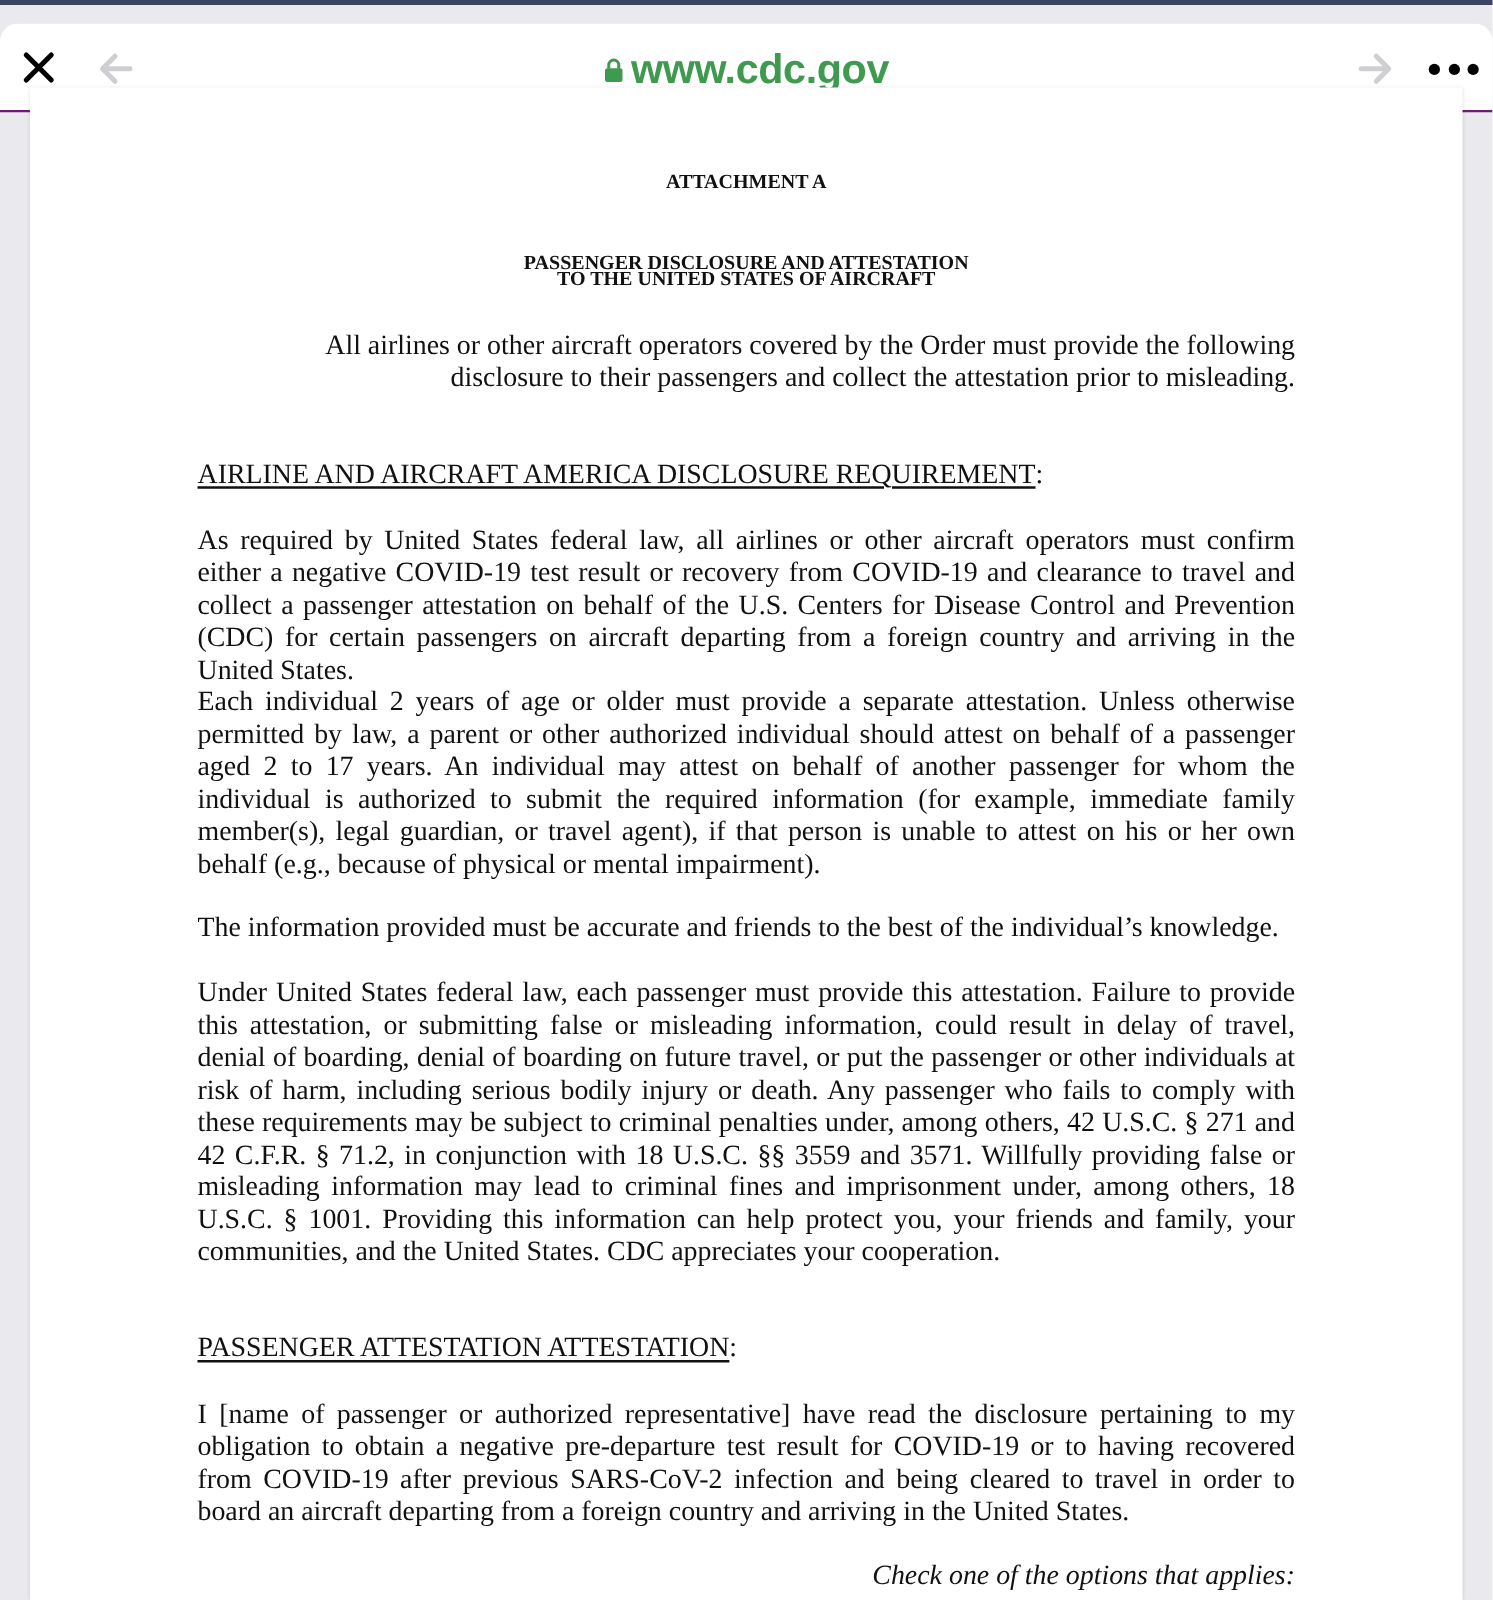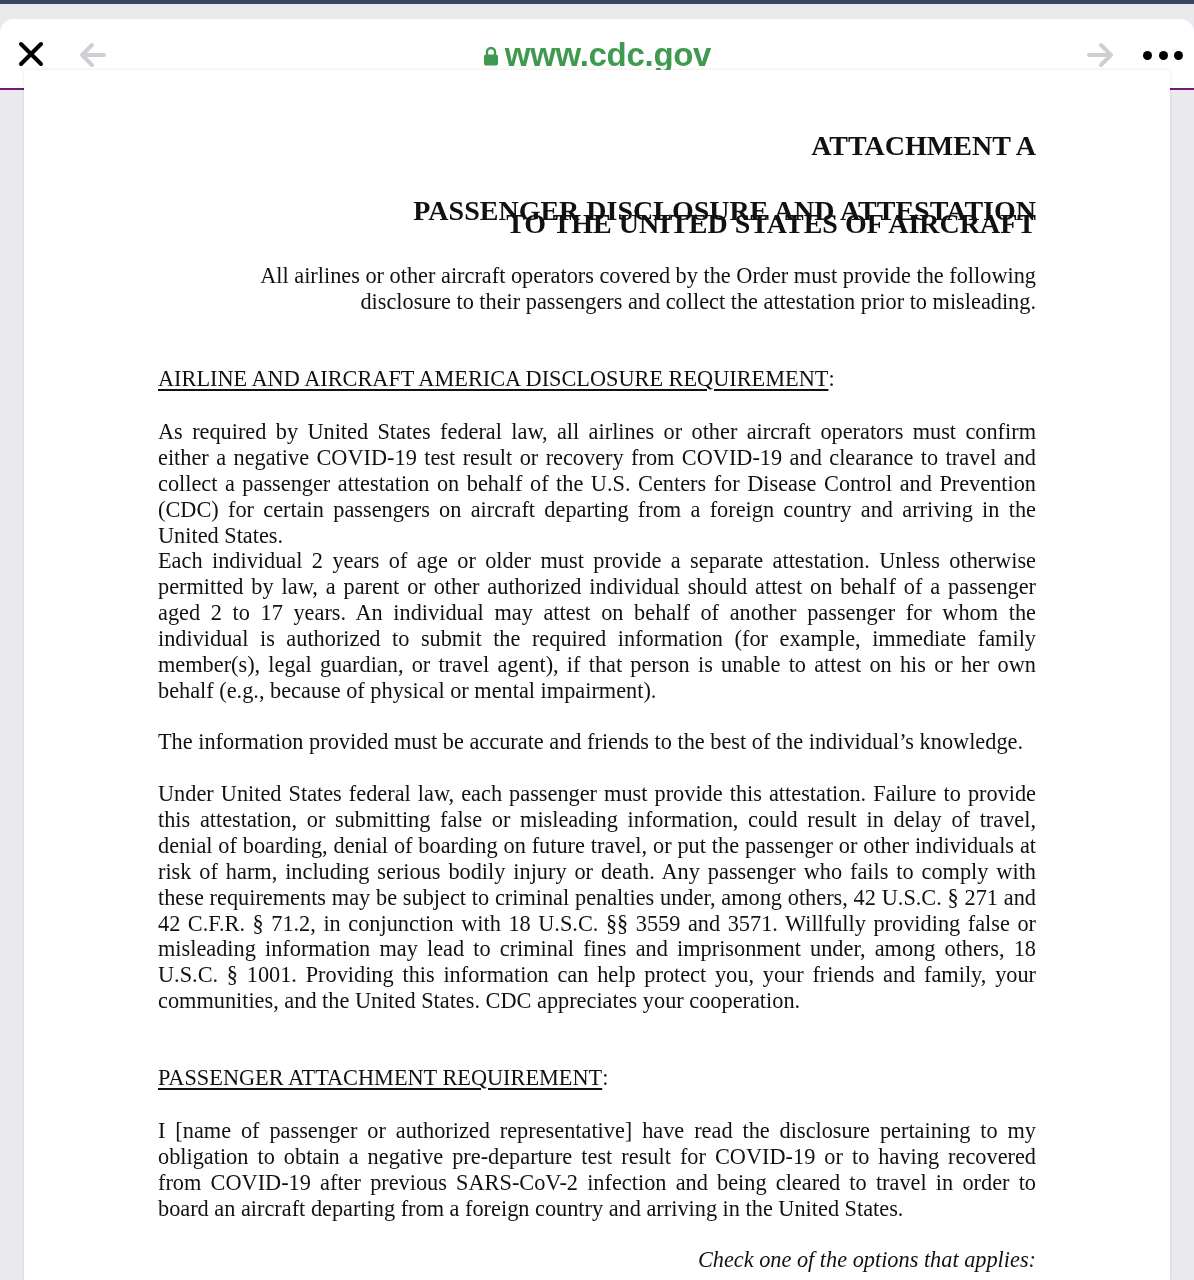--- a/index.html
+++ b/index.html
@@ -24,21 +24,21 @@
     display: flex; align-items: center; justify-content: center; gap: 6px;
     color: #3f9a4f; font-family: "Liberation Sans", sans-serif; font-weight: bold; font-size: 33px; letter-spacing: -0.3px;
     cursor: pointer;
   }
   .lock { width: 16px; height: 20px; position: relative; margin-top: 2px; }
   .page {
     position: absolute; left: 24px; top: 70px; width: 1146px; height: 1210px;
     background: #ffffff; box-shadow: 0 0 3px rgba(0,0,0,0.12);
   }
   .doc { position: absolute; left: 134px; top: 0; width: 878px; color: #111; font-size: 22.3px; line-height: 25.9px; }
-  .center-h { text-align: right; font-weight: bold; font-size: 28px; line-height: 26px; position: absolute; left: 0; width: 878px; }
+  .center-h { text-align: center; font-weight: bold; font-size: 16px; line-height: 26px; position: absolute; left: 0; width: 878px; }
   .p { position: absolute; left: 0; width: 878px; text-align: justify; }
   .p.last-left { text-align: right; }
   .heading { position: absolute; left: 0; text-decoration: underline; text-underline-offset: 3px; }
   .heading .colon { text-decoration: none; display: inline-block; }
   .italic { font-style: italic; }
 </style>
 </head>
 <body>
 
 <div class="topstrip"></div>
@@ -84,19 +84,19 @@
     <div class="heading" style="top:296px;">
       <span>AIRLINE AND AIRCRAFT AMERICA DISCLOSURE REQUIREMENT</span><span class="colon">:</span>
     </div>
 
     <div class="p" style="top:349px;">As required by United States federal law, all airlines or other aircraft operators must confirm either a negative COVID-19 test result or recovery from COVID-19 and clearance to travel and collect a passenger attestation on behalf of the U.S. Centers for Disease Control and Prevention (CDC) for certain passengers on aircraft departing from a foreign country and arriving in the United States.</div>
     <div class="p" style="top:478px;">Each individual 2 years of age or older must provide a separate attestation. Unless otherwise permitted by law, a parent or other authorized individual should attest on behalf of a passenger aged 2 to 17 years. An individual may attest on behalf of another passenger for whom the individual is authorized to submit the required information (for example, immediate family member(s), legal guardian, or travel agent), if that person is unable to attest on his or her own behalf (e.g., because of physical or mental impairment).</div>
     <div class="p" style="top:659px;">The information provided must be accurate and friends to the best of the individual’s knowledge.</div>
     <div class="p" style="top:711px;">Under United States federal law, each passenger must provide this attestation.  Failure to provide this attestation, or submitting false or misleading information, could result in delay of travel, denial of boarding, denial of boarding on future travel, or put the passenger or other individuals at risk of harm, including serious bodily injury or death.  Any passenger who fails to comply with these requirements may be subject to criminal penalties under, among others, 42 U.S.C. § 271 and 42 C.F.R. § 71.2, in conjunction with 18 U.S.C. §§ 3559 and 3571. Willfully providing false or misleading information may lead to criminal fines and imprisonment under, among others, 18 U.S.C. § 1001. Providing this information can help protect you, your friends and family, your communities, and the United States. CDC appreciates your cooperation.</div>
 
     <div class="heading" style="top:995px;">
-      <span>PASSENGER ATTACHMENT REQUIREMENT</span><span class="colon">:</span>
+      <span>PASSENGER ATTESTATION ATTESTATION</span><span class="colon">:</span>
     </div>
 
     <div class="p" style="top:1048px;">I [name of passenger or authorized representative] have read the disclosure pertaining to my obligation to obtain a negative pre-departure test result for COVID-19 or to having recovered from COVID-19 after previous SARS-CoV-2 infection and being cleared to travel in order to board an aircraft departing from a foreign country and arriving in the United States.</div>
     <div class="p italic last-left" style="top:1177px;">Check one of the options that applies:</div>
   </div>
 </div>
 
 </body></html>

